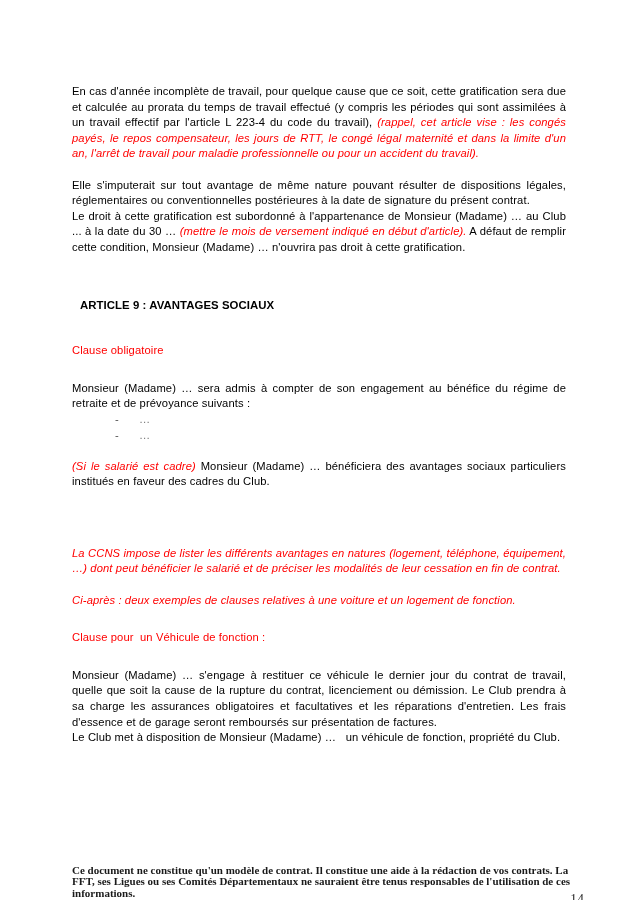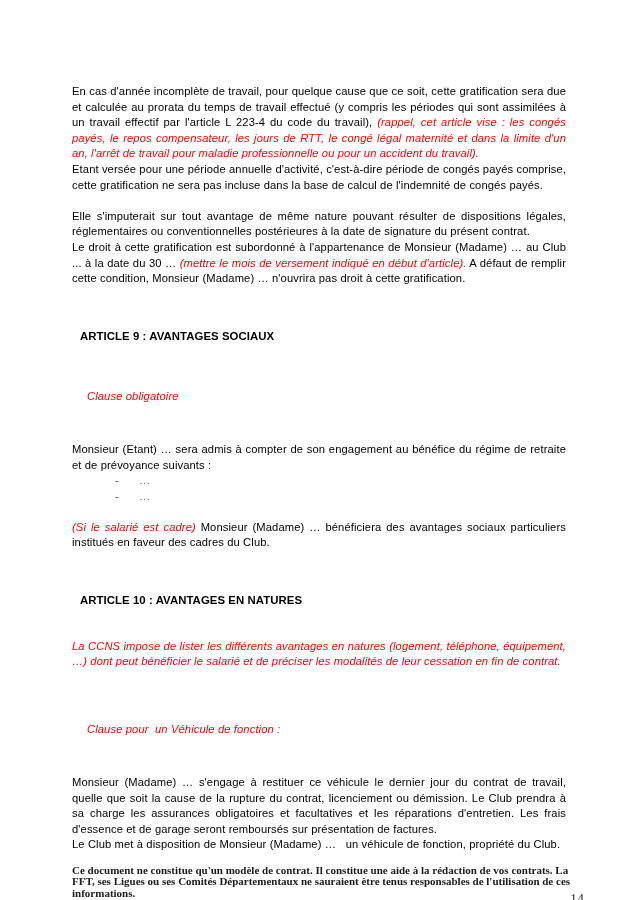--- a/index.html
+++ b/index.html
@@ -48,25 +48,24 @@
   h2.article {
     margin: 8px;
     font-size: 11.4px;
     line-height: 15.6px;
     font-weight: bold;
     color: #000000;
     letter-spacing: 0.005em;
     text-align: left;
   }
   .clause-label {
-    margin: 15px;
+    margin: 0;
     font-size: 11.2px;
     line-height: 15.6px;
     color: #FF0000;
-    font-style: italic;
     text-align: left;
   }
   ul.dashlist {
     margin: 0;
     padding: 0;
     list-style: none;
   }
   ul.dashlist li {
     font-size: 11.2px;
     line-height: 15.6px;
@@ -110,59 +109,58 @@
 </style>
 </head>
 <body>
 
 <div class="page">
 
   <div class="content">
 
     <p class="para"><span class="blk">En cas d'année incomplète de travail, pour quelque cause que ce soit, cette gratification sera due et calculée au prorata du temps de travail effectué (y compris les périodes qui sont assimilées à un travail effectif par l'article L 223-4 du code du travail),</span> <span class="red">(rappel, cet article vise : les congés payés, le repos compensateur, les jours de RTT, le congé légal maternité et dans la limite d'un an, l'arrêt de travail pour maladie professionnelle ou pour un accident du travail).</span></p>
 
-    <p class="para blk">Etant versée pour une période annuelle d'activité, c'est-à-dire période de congés payés comprise, cette gratification ne sera pas incluse dans la base de calcul de l'indemnité de congés payés.</p>
 
     <div class="gap-sm"></div>
 
     <p class="para blk">Elle s'imputerait sur tout avantage de même nature pouvant résulter de dispositions légales, réglementaires ou conventionnelles postérieures à la date de signature du présent contrat.</p>
 
     <p class="para"><span class="blk">Le droit à cette gratification est subordonné à l'appartenance de Monsieur (Madame) … au Club ... à la date du 30 …</span>  <span class="red">(mettre le mois de versement indiqué en début d'article).</span> <span class="blk">A défaut de remplir cette condition, Monsieur (Madame) … n'ouvrira pas droit à cette gratification.</span></p>
 
     <div class="gap-xl"></div>
 
     <h2 class="article">ARTICLE 9 : AVANTAGES SOCIAUX</h2>
 
     <div class="gap-md"></div>
 
     <p class="clause-label">Clause obligatoire</p>
 
     <div class="gap-md"></div>
 
-    <p class="para blk">Monsieur (Etant) … sera admis à compter de son engagement au bénéfice du régime de retraite et de prévoyance suivants :</p>
+    <p class="para blk">Monsieur (Madame) … sera admis à compter de son engagement au bénéfice du régime de retraite et de prévoyance suivants :</p>
 
     <ul class="dashlist">
       <li><span class="dash">-</span><span class="dots">…</span></li>
       <li><span class="dash">-</span><span class="dots">…</span></li>
     </ul>
 
     <div class="gap-sm"></div>
 
     <p class="para"><span class="red">(Si le salarié est cadre)</span> <span class="blk">Monsieur (Madame) … bénéficiera des avantages sociaux particuliers institués en faveur des cadres du Club.</span></p>
 
     <div class="gap-xl"></div>
 
-    <h2 class="article">ARTICLE 10 : AVANTAGES EN NATURES</h2>
 
     <div class="gap-md"></div>
 
     <p class="para red">La CCNS impose de lister les différents avantages en natures (logement, téléphone, équipement, …) dont peut bénéficier le salarié et de préciser les modalités de leur cessation en fin de contrat.</p>
 
     <div class="gap-sm"></div>
 
+    <p class="para red">Ci-après : deux exemples de clauses relatives à une voiture et un logement de fonction.</p>
 
     <div class="gap-md"></div>
 
     <p class="clause-label nowrap-sp">Clause pour  un Véhicule de fonction :</p>
 
     <div class="gap-md"></div>
 
     <p class="para blk">Monsieur (Madame) … s'engage à restituer ce véhicule le dernier jour du contrat de travail, quelle que soit la cause de la rupture du contrat, licenciement ou démission. Le Club prendra à sa charge les assurances obligatoires et facultatives et les réparations d'entretien. Les frais d'essence et de garage seront remboursés sur présentation de factures.</p>
 
     <p class="para blk nowrap-sp">Le Club met à disposition de Monsieur (Madame) …   un véhicule de fonction, propriété du Club.</p>

